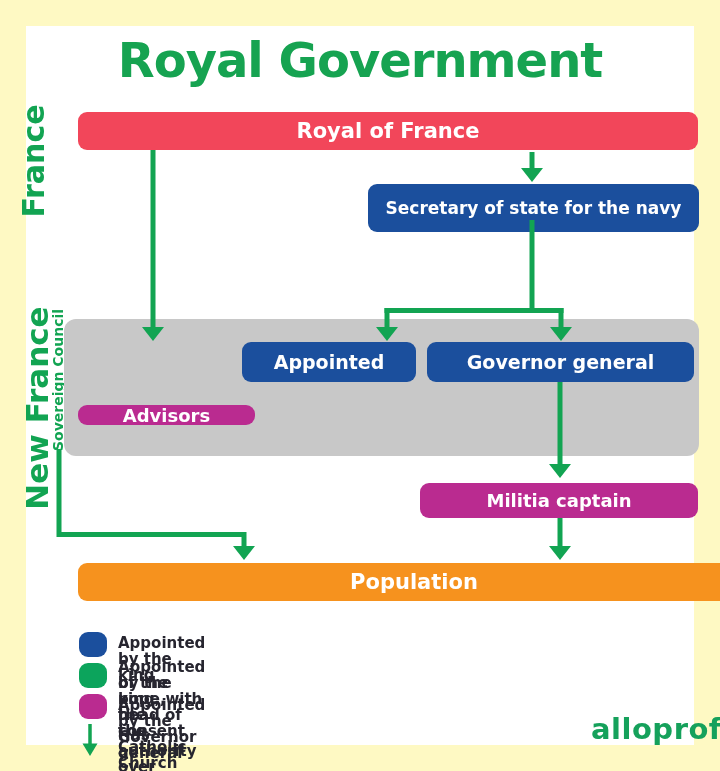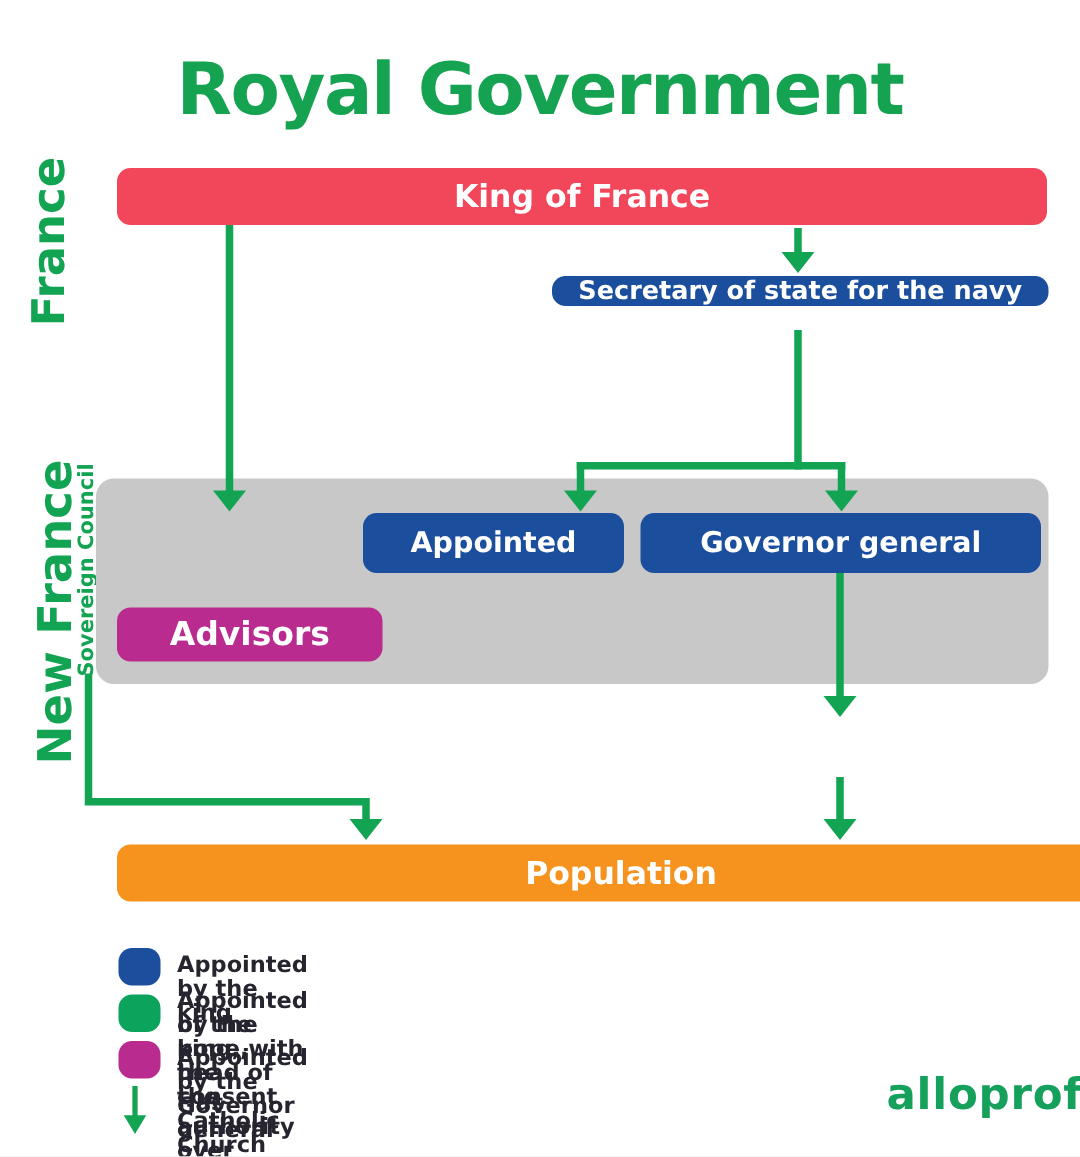--- a/index.html
+++ b/index.html
@@ -1,18 +1,18 @@
 <!DOCTYPE html>
 <html><head>
 <meta charset="utf-8">
 <style>
   html,body{margin:0;padding:0;background:#e9edec;}
   .canvas{
     position:relative;width:720px;height:771px;margin:0 auto;
-    background:#ffffff;overflow:hidden;
+    background:#fef9c3;overflow:hidden;
     font-family:"DejaVu Sans","Liberation Sans",sans-serif;
   }
   .paper{position:absolute;left:26px;top:26px;width:668px;height:719px;background:#ffffff;}
   .title{
     position:absolute;left:0;top:32px;width:720px;text-align:center;
     font-size:48px;font-weight:bold;letter-spacing:-1px;color:#16a351;
   }
   .vlabel{
     position:absolute;white-space:nowrap;color:#12a452;font-weight:bold;
     transform:translate(-50%,-50%) rotate(-90deg);
@@ -46,31 +46,32 @@
   <div class="paper"></div>
 
   <div class="title">Royal Government</div>
 
   <div class="vlabel" style="left:33px;top:161px;font-size:30px;">France</div>
   <div class="vlabel" style="left:37px;top:408px;font-size:31px;">New France</div>
   <div class="vlabel" style="left:58px;top:380px;font-size:14px;">Sovereign Council</div>
 
   <div class="gray-panel"></div>
 
-  <div class="node bg-red" style="left:78px;top:112px;width:620px;height:38px;font-size:21px;">King of France</div>
+  <div class="node bg-red" style="left:78px;top:112px;width:620px;height:38px;font-size:21px;">Royal of France</div>
 
-  <div class="node bg-blue" style="left:368px;top:184px;width:331px;height:20px;font-size:17px;">Secretary of state for the navy</div>
+  <div class="node bg-blue" style="left:368px;top:184px;width:331px;height:48px;font-size:17px;">Secretary of state for the navy</div>
 
 
   <div class="node bg-blue" style="left:242px;top:342px;width:174px;height:40px;font-size:19px;">Appointed</div>
 
   <div class="node bg-blue" style="left:427px;top:342px;width:267px;height:40px;font-size:19px;">Governor general</div>
 
-  <div class="node bg-magenta" style="left:78px;top:405px;width:177px;height:36px;font-size:22px;">Advisors</div>
+  <div class="node bg-magenta" style="left:78px;top:405px;width:177px;height:20px;font-size:18px;">Advisors</div>
 
+  <div class="node bg-magenta" style="left:420px;top:483px;width:278px;height:35px;font-size:18px;">Militia captain</div>
 
   <div class="node bg-orange" style="left:78px;top:563px;width:672px;height:38px;font-size:21px;">Population</div>
 
   <svg class="arrows" width="720" height="771" viewBox="0 0 720 771">
     <g stroke="#12a452" stroke-width="5" fill="#12a452">
       <g>
         <line x1="153" y1="150" x2="153" y2="328" fill="none"></line>
         <polygon points="142,327 164,327 153,341" stroke="none"></polygon>
       </g>
       <g>

